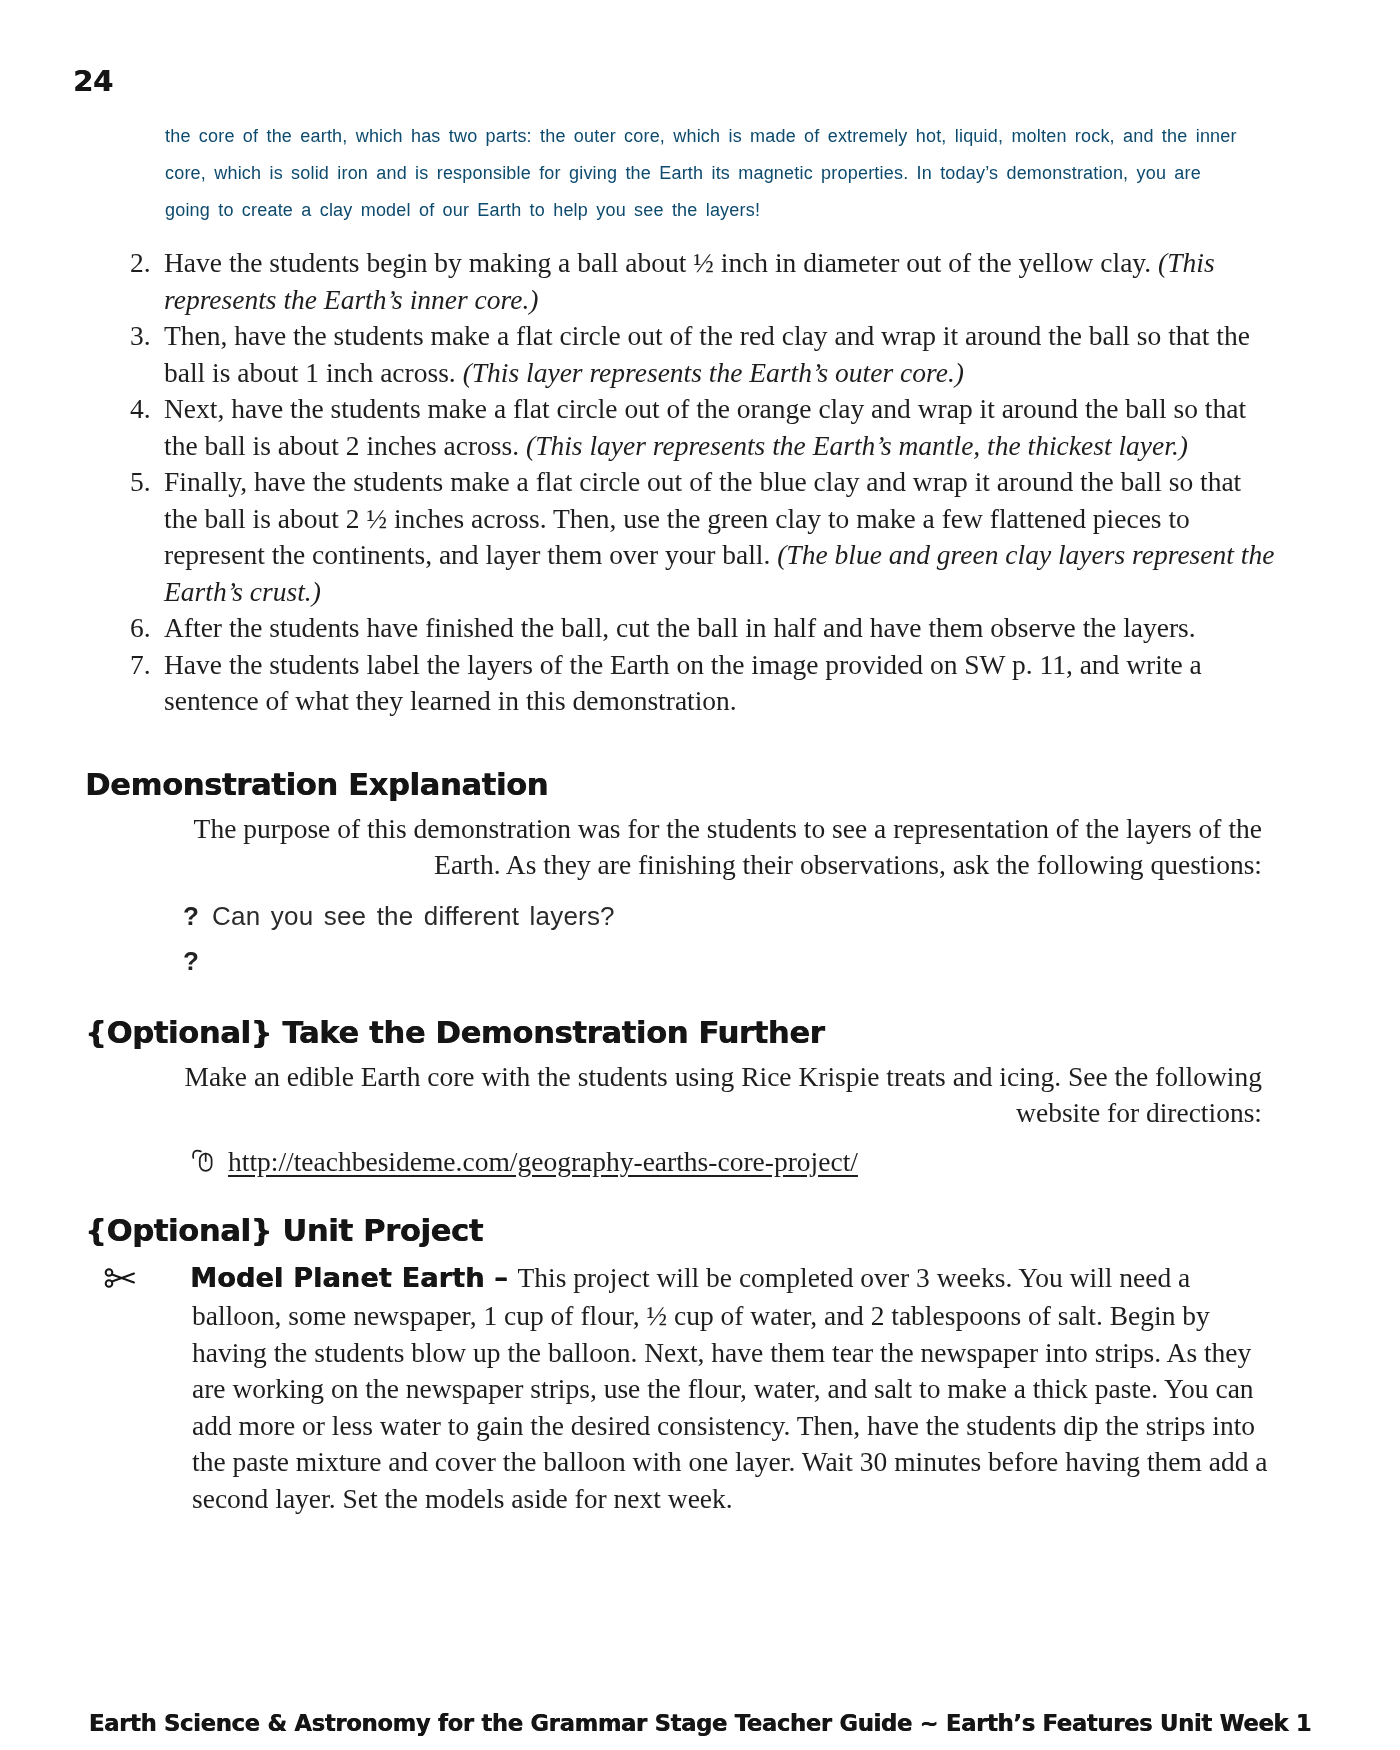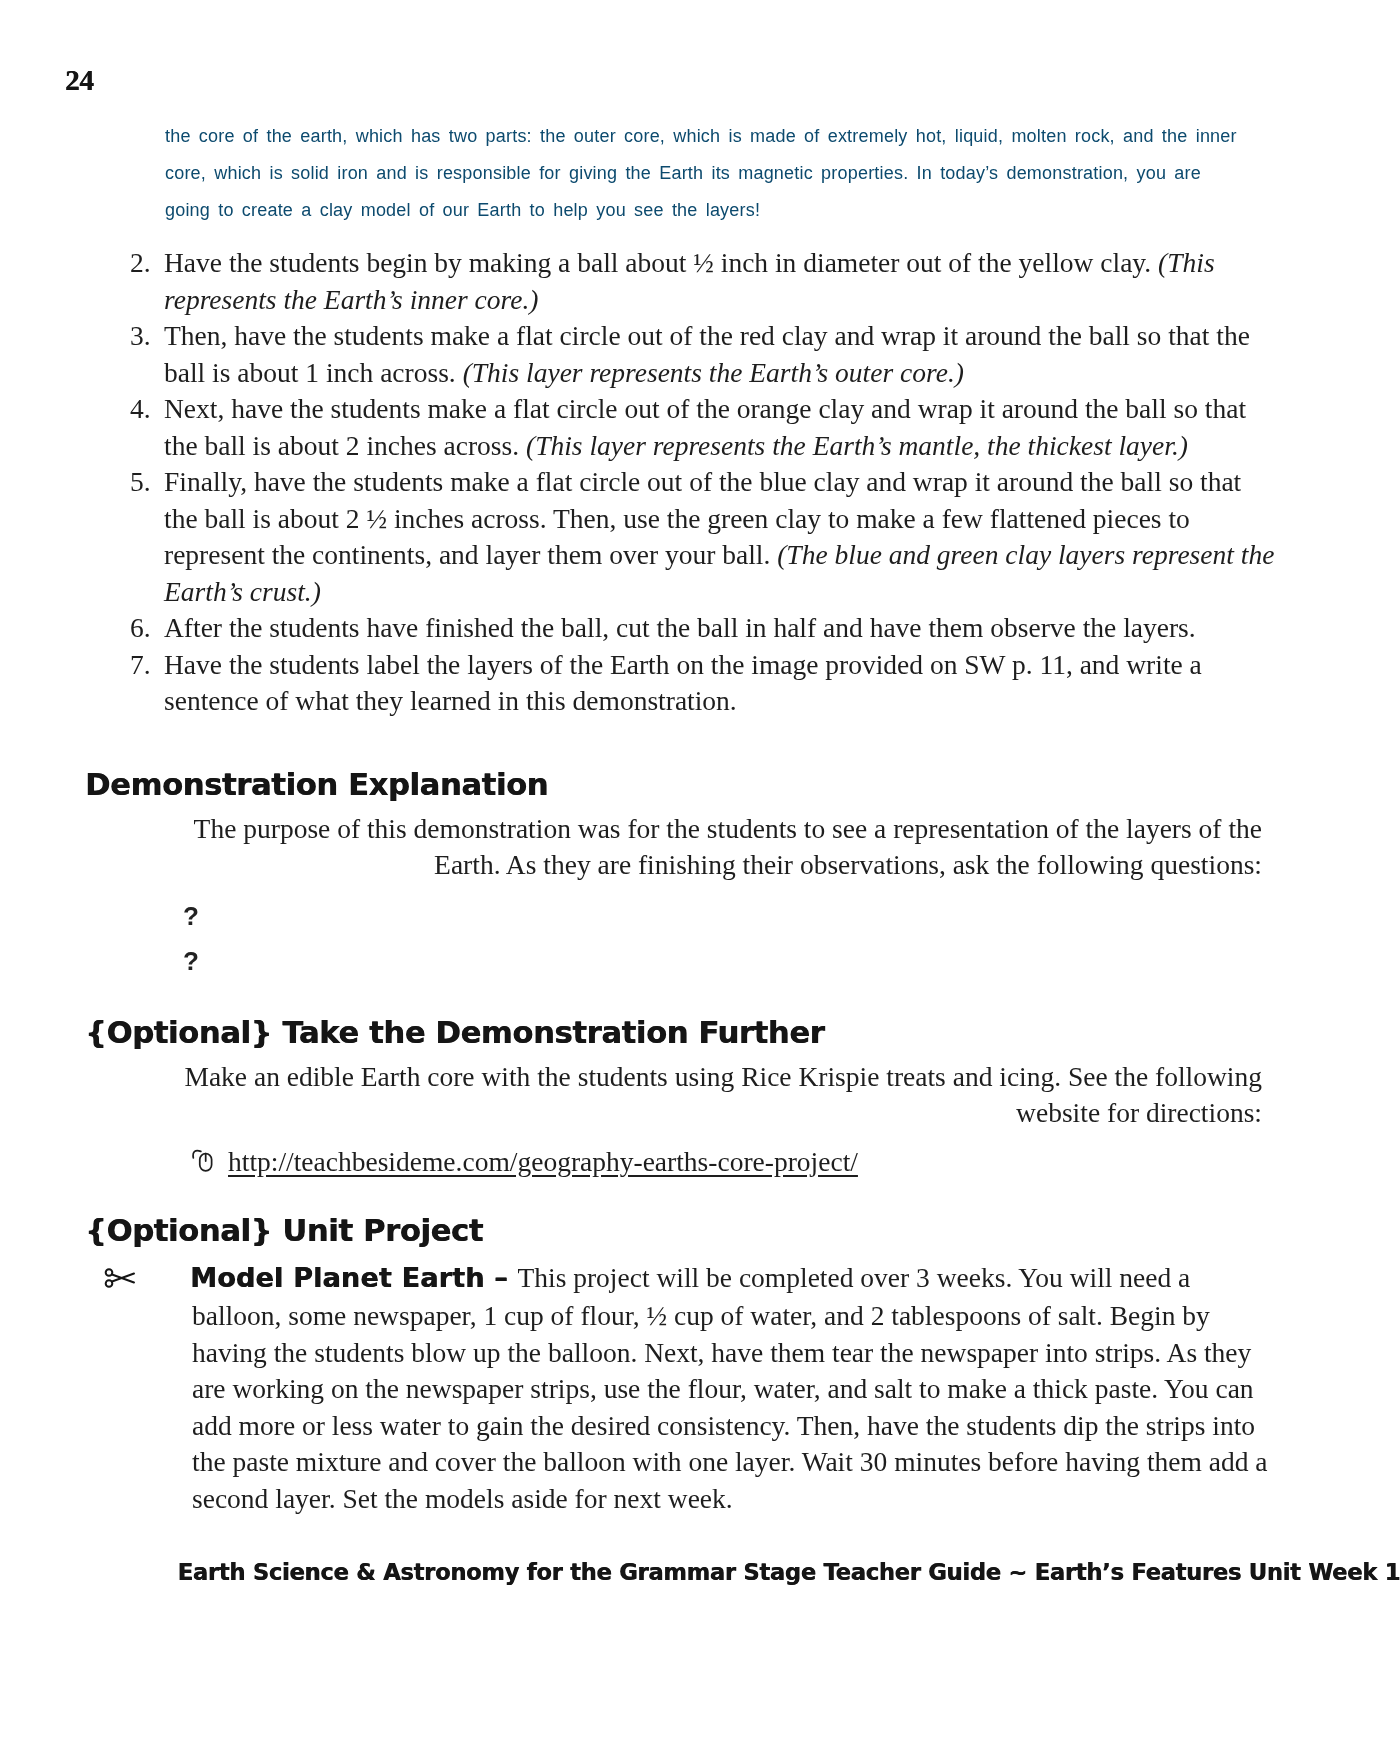--- a/index.html
+++ b/index.html
@@ -5,21 +5,21 @@
   html,body{margin:0;padding:0;}
   body{
     width:1400px;height:1750px;position:relative;background:#ffffff;
     font-family:"Liberation Serif",serif;color:#1e1e1e;overflow:hidden;
   }
   
   .hand{
     font-family:"DejaVu Sans",sans-serif;font-weight:bold;
     color:#151515;letter-spacing:-0.3px;text-shadow:0.6px 0 0 currentColor;
   }
-  #page-num{position:absolute;left:65px;top:64px;font-size:29px;font-family:Liberation Serif, serif;}
+  #page-num{position:absolute;left:73px;top:64px;font-size:29px;}
   .intro{
     margin:118px 158px 0 165px;
     font-family:"Liberation Sans",sans-serif;font-size:18px;line-height:37px;
     color:#0c4a6e;letter-spacing:0.2px;word-spacing:3px;
   }
   .steps{margin:16px 124px 0 130px;}
   .step{display:flex;font-size:27.5px;line-height:36.5px;}
   .step-num{width:34px;flex:0 0 34px;text-align:left;}
   .step-text{flex:1;}
   .step-text em{font-style:italic;}
@@ -44,21 +44,21 @@
     color:#1e1e1e;font-size:27.5px;
     text-underline-offset:4px;
   }
   .project-para{
     margin:12px 128px 0 192px;text-indent:-44px;
     font-size:27.5px;line-height:36.5px;
   }
   .scissors-icon{display:inline-block;vertical-align:-2px;margin-right:10px;}
   .project-title{font-size:27px;letter-spacing:0.2px;margin-left:32px;}
   #footer{
-    position:absolute;left:0;right:0;top:1559px;text-align:right;
+    position:absolute;left:0;right:0;top:1710px;text-align:center;
     font-size:22.5px;letter-spacing:-0.2px;
   }
 </style>
 </head>
 <body>
 
 <div id="page-num" class="hand">24</div>
 
 <p class="intro">the core of the earth, which has two parts: the outer core, which is made of extremely hot, liquid, molten rock, and the inner core, which is solid iron and is responsible for giving the Earth its magnetic properties. In today’s demonstration, you are going to create a clay model of our Earth to help you see the layers!</p>
 
@@ -88,20 +88,21 @@
       <div class="step-text"><span>Have the students label the layers of the Earth on the image provided on SW p. 11, and write a sentence of what they learned in this demonstration.</span></div>
     </div>
   </div>
 
 <h2 class="hand h-gap1">Demonstration Explanation</h2>
 <p class="body-para">The purpose of this demonstration was for the students to see a representation of the layers of the Earth. As they are finishing their observations, ask the following questions:</p>
 
 <div class="questions">
   <div class="question-row">
     <span class="q-bullet">?</span>
+    <span>Can you see the different layers?</span>
   </div>
   <div class="question-row">
     <span class="q-bullet">?</span>
   </div>
 </div>
 
 <h2 class="hand h-gap2">{Optional} Take the Demonstration Further</h2>
 <p class="body-para">Make an edible Earth core with the students using Rice Krispie treats and icing. See the following website for directions:</p>
 
 <div class="link-row">

